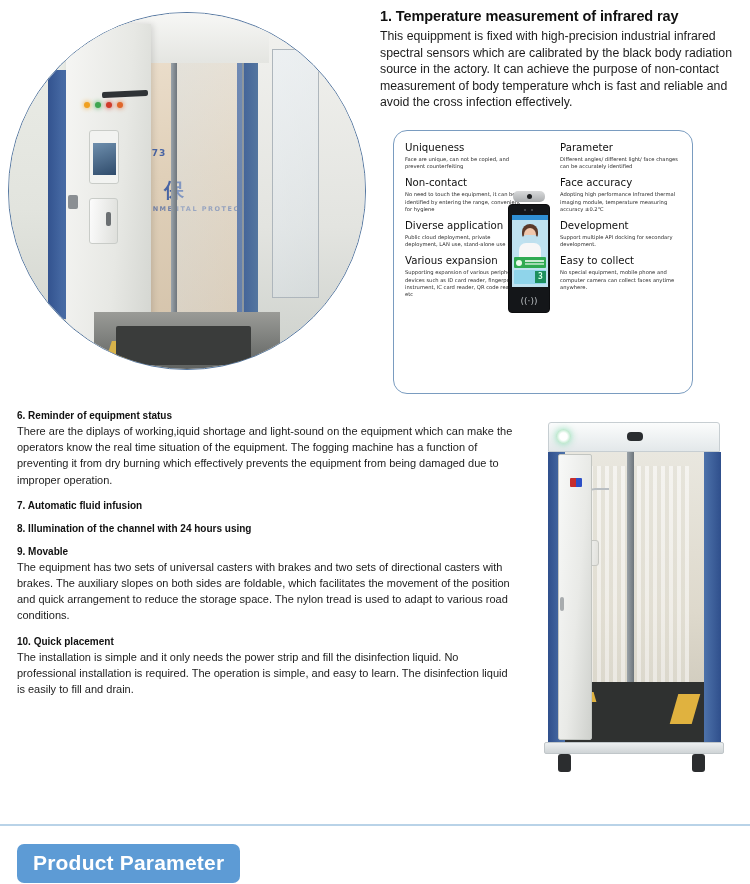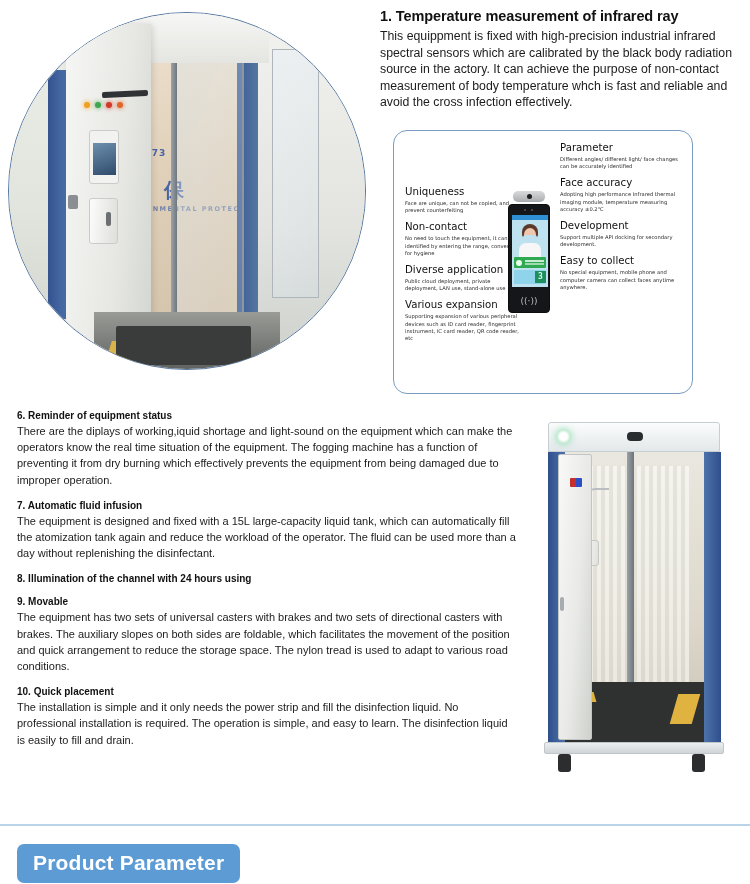--- a/index.html
+++ b/index.html
@@ -172,21 +172,21 @@
   .info-grid {
     position: relative;
     width: 100%;
     height: 100%;
     padding: 10px 9px 8px 11px;
   }
   .info-col {
     position: absolute;
     top: 11px;
   }
-  .info-col.left  { left: 11px;  width: 118px; margin-top: 44px; }
+  .info-col.left  { left: 11px;  width: 118px; }
   .info-col.right { left: 166px; width: 126px; }
 
   .feat { margin-bottom: 7px; }
   .feat-title {
     font-family: "DejaVu Sans", sans-serif;
     font-size: 10.2px;
     font-weight: 400;
     color: #111;
     margin-bottom: 2px;
     line-height: 12px;
@@ -544,21 +544,20 @@
 
 <div class="lower" style="height:410px;">
 
   <div class="lower-text">
     <div class="sec">
       <div class="sec-title">6. Reminder of equipment status</div>
       <div class="sec-body">There are the diplays of working,iquid shortage and light-sound on the equipment which can make the operators know the real time situation of the equipment. The fogging machine has a function of preventing it from dry burning which effectively prevents the equipment from being damaged due to improper operation.</div>
     </div>
     <div class="sec">
       <div class="sec-title">7. Automatic fluid infusion</div>
-      <div class="sec-body">The equipment is designed and fixed with a 15L large-capacity liquid tank, which can automatically fill the atomization tank again and reduce the workload of the operator. The fluid can be used more than a day without replenishing the disinfectant.</div>
     </div>
     <div class="sec">
       <div class="sec-title">8. Illumination of the channel with 24 hours using</div>
     </div>
     <div class="sec">
       <div class="sec-title">9. Movable</div>
       <div class="sec-body">The equipment has two sets of universal casters with brakes and two sets of directional casters with brakes. The auxiliary slopes on both sides are foldable, which facilitates the movement of the position and quick arrangement to reduce the storage space. The nylon tread is used to adapt to various road conditions.</div>
     </div>
     <div class="sec">
       <div class="sec-title">10. Quick placement</div>

